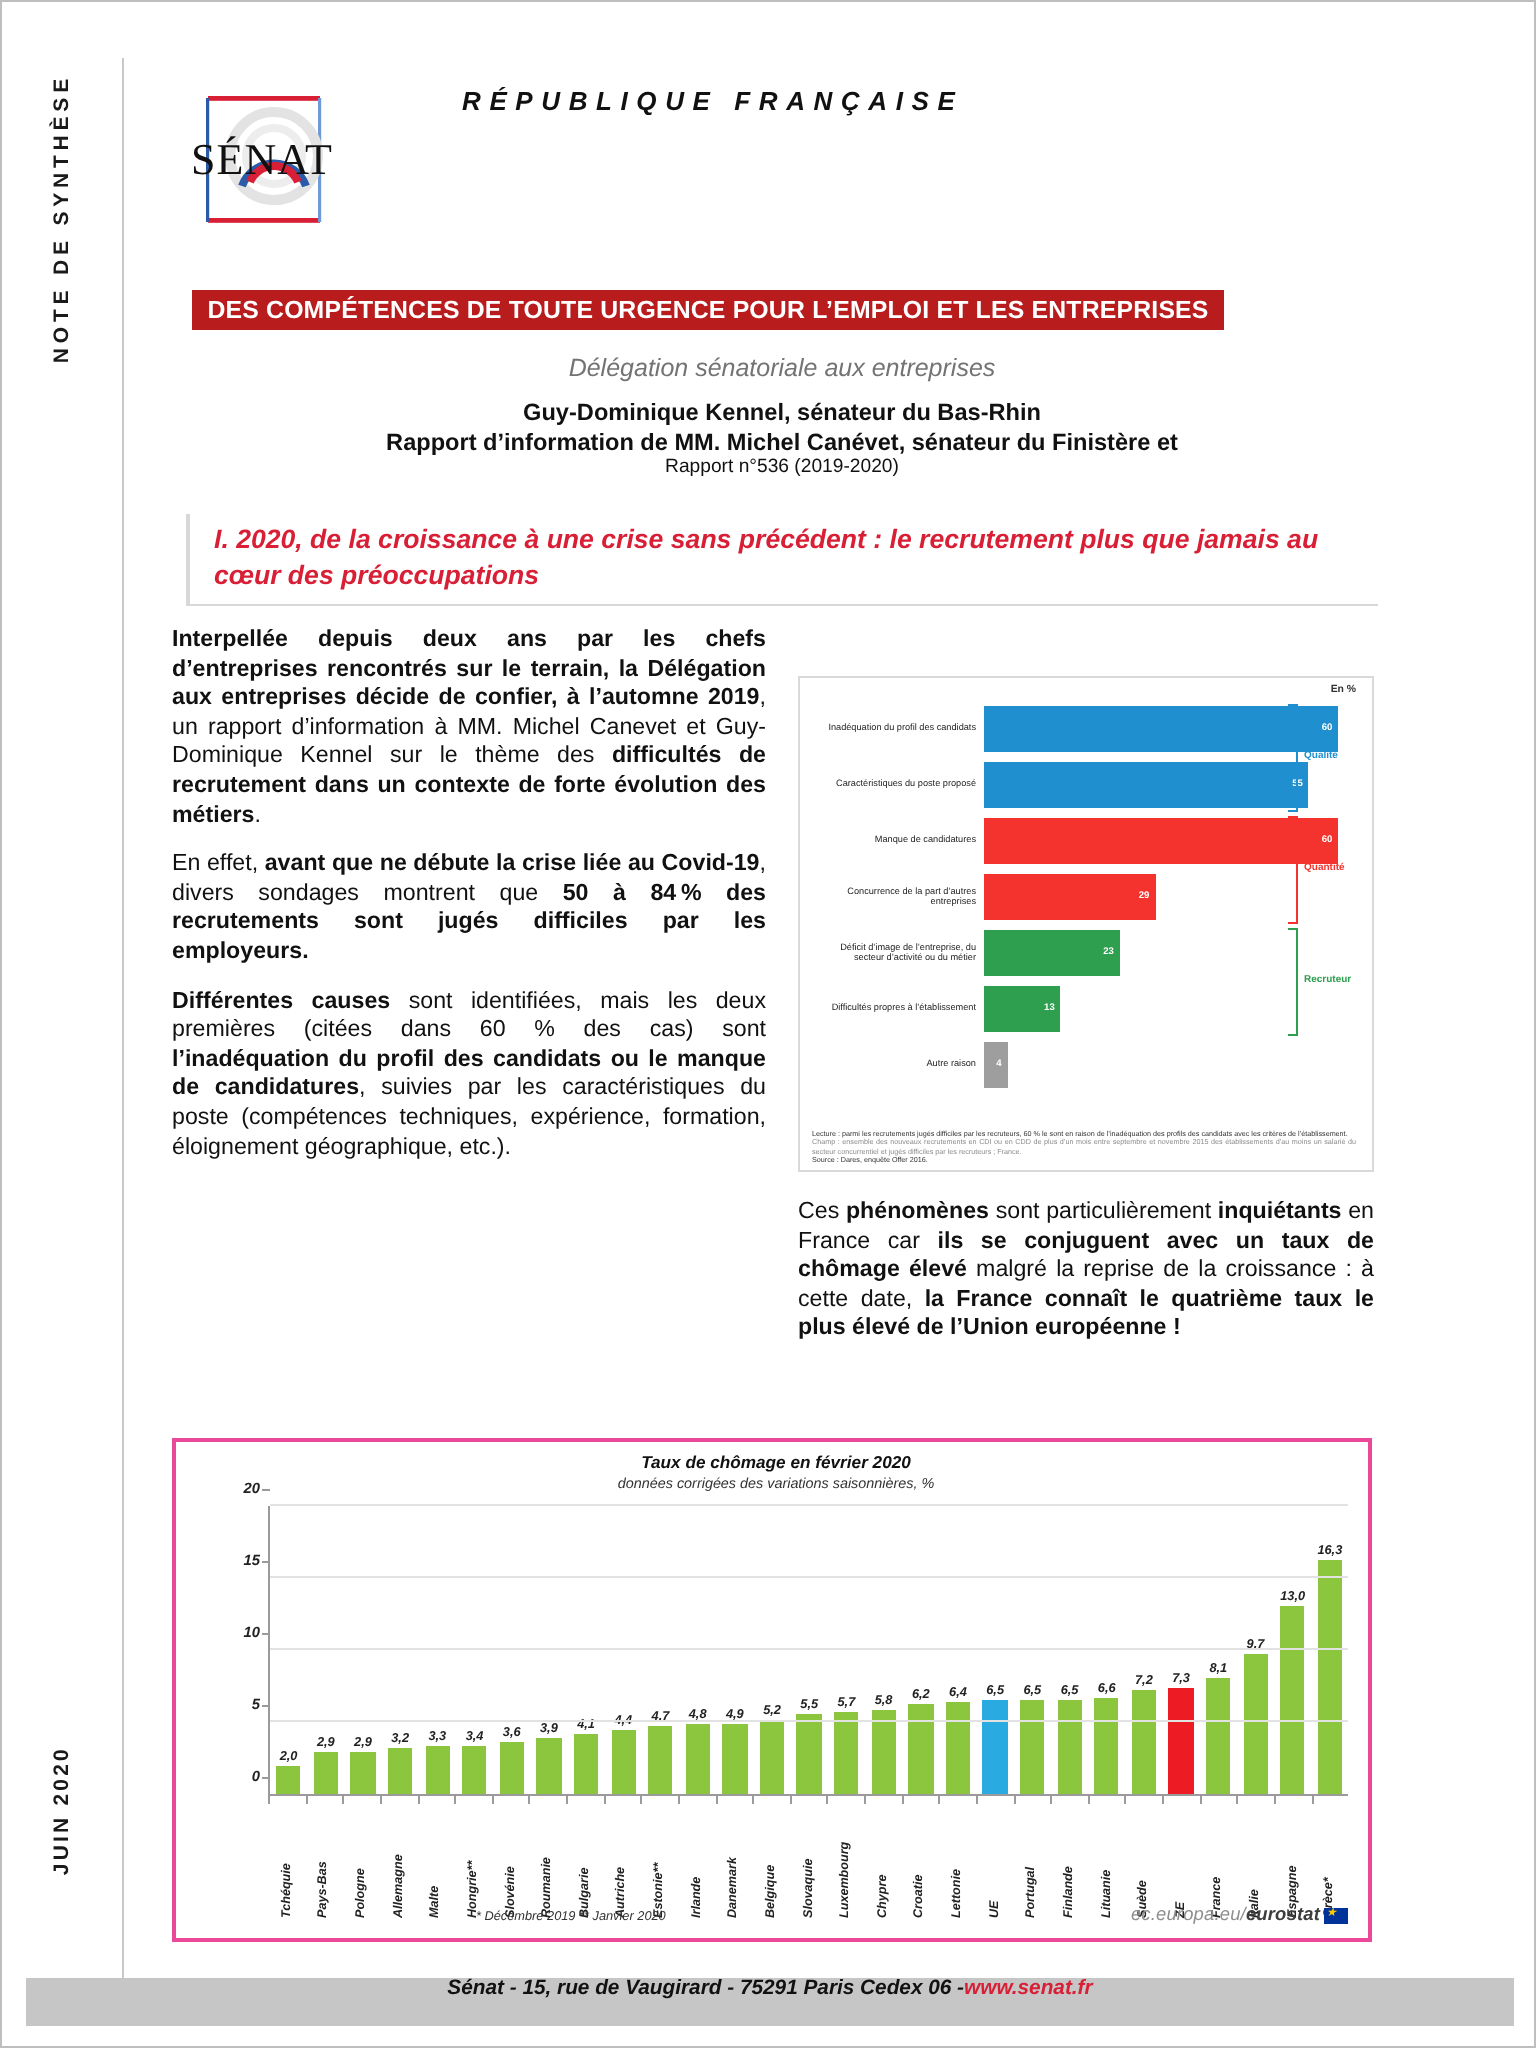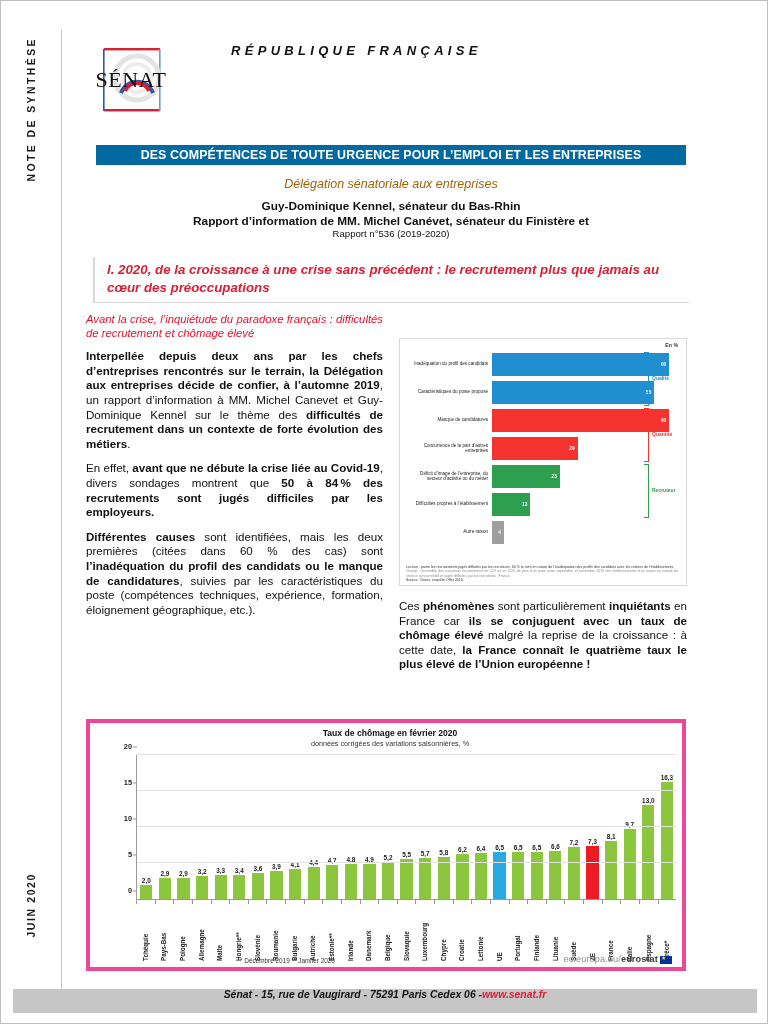--- a/index.html
+++ b/index.html
@@ -38,29 +38,29 @@
   .logo{
     position:absolute;left:96px;top:44px;width:86px;height:72px;
   }
   .rf-title{
     position:absolute;left:230px;top:42px;
     font-size:13px;font-weight:bold;font-style:italic;
     letter-spacing:4.3px;color:#111;white-space:nowrap;
   }
   
   .banner{
-    position:absolute;left:95px;top:144px;width:590px;height:20px;
-    background:#0369a1;color:#fff;
+    position:absolute;left:95px;top:144px;width:516px;height:20px;
+    background:#b91c1c;color:#fff;
     display:flex;align-items:center;justify-content:center;
     font-size:12.4px;font-weight:bold;letter-spacing:.1px;
     font-variant:small-caps;
   }
   .subtitle{
     position:absolute;left:95px;top:176px;width:590px;text-align:center;
-    font-size:12.5px;font-style:italic;color:#a16207;
+    font-size:12.5px;font-style:italic;color:#737373;
   }
   .authors{
     position:absolute;left:95px;top:198px;width:590px;text-align:center;
     font-size:11.8px;font-weight:bold;color:#111;line-height:14.5px;
   }
   .report-no{
     position:absolute;left:95px;top:227px;width:590px;text-align:center;
     font-size:9.6px;color:#111;
   }
   
@@ -107,21 +107,21 @@
   .brace-line{position:absolute;width:4px;border-style:solid;border-width:1px;border-left:none;}
   .c1-cat{position:absolute;font-size:5px;font-weight:bold;white-space:nowrap;}
   .c1-note{
     position:absolute;left:6px;bottom:2px;width:272px;
     font-size:3.6px;line-height:4.6px;color:#333;text-align:justify;
   }
   .c1-note .dim{color:#8c8c8c;}
   
   .chart2{
     position:absolute;left:85px;top:718px;width:600px;height:252px;
-    border:4px solid #ec4899;background:#fff;box-sizing:border-box;
+    border:2px solid #ec4899;background:#fff;box-sizing:border-box;font-style:italic;
   }
   .c2-title{
     position:absolute;left:0;top:5px;width:600px;text-align:center;
     font-size:8.6px;font-weight:bold;color:#111;
   }
   .c2-sub{
     position:absolute;left:0;top:16px;width:600px;text-align:center;
     font-size:7.2px;color:#333;
   }
   .c2-plot{
@@ -212,21 +212,20 @@
     <div>Rapport d’information de MM. Michel Canévet, sénateur du Finistère et</div>
   </div>
 
   <div class="report-no">Rapport n°536 (2019-2020)</div>
 
   <div class="sec-wrap">
     <div class="sec-title">I. 2020, de la croissance à une crise sans précédent : le recrutement plus que jamais au cœur des préoccupations</div>
   </div>
 
   <div class="col-left">
-    <div class="lead">Avant la crise, l’inquiétude du paradoxe français : difficultés de recrutement et chômage élevé</div>
     <p class="body">
       <b>Interpellée depuis deux ans par les chefs d’entreprises rencontrés sur le
       terrain, la Délégation aux entreprises décide de confier, à l’automne 2019</b>, un
       rapport d’information à MM. Michel Canevet et Guy-Dominique Kennel sur le
       thème des <b>difficultés de recrutement dans un contexte de forte évolution des
       métiers</b>.
     </p>
     <p class="body">
       En effet, <b>avant que ne débute la crise liée au Covid-19</b>, divers sondages
       montrent que <b>50 à 84 % des recrutements sont jugés difficiles par

